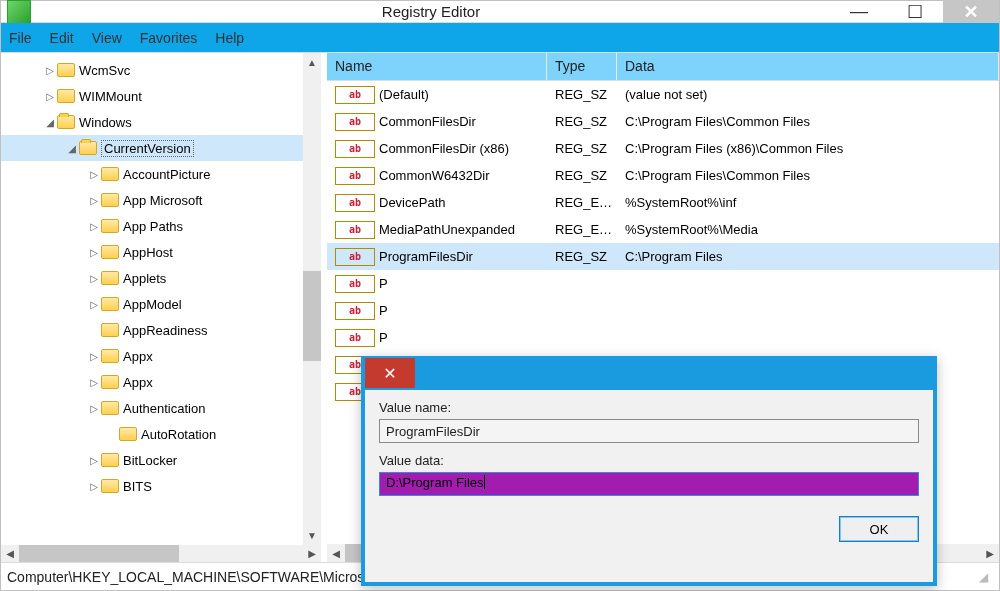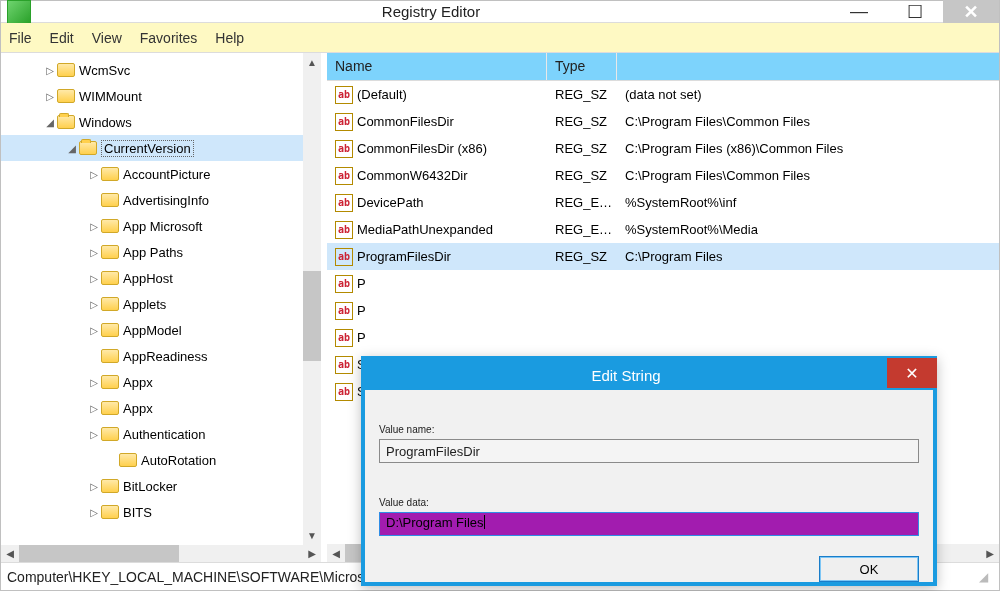--- a/index.html
+++ b/index.html
@@ -4,21 +4,21 @@
 <style>
   * { box-sizing: border-box; }
   body { margin: 0; font-family: "Segoe UI", Tahoma, sans-serif; font-size: 13px; background: #fff; overflow: hidden; }
   .window { width: 1000px; height: 591px; display: flex; flex-direction: column; background: #fff; border: 1px solid #c0c0c0; position: relative; }
   .titlebar { height: 22px; background: #fff; display: flex; align-items: center; border-bottom: 1px solid #dcdcdc; }
   .titlebar-icon { width: 24px; height: 24px; margin-left: 6px; background: linear-gradient(135deg,#6fd46f,#2aa12a); border: 1px solid #2aa12a; }
   .titlebar-title { flex: 1; text-align: center; font-size: 15px; color: #222; }
   .titlebar-btns { display: flex; }
   .titlebar-btn { width: 56px; height: 32px; display: flex; align-items: center; justify-content: center; font-size: 18px; color: #333; }
   .titlebar-btn.close { background: #c6c6c6; color: #fff; font-weight: bold; }
-  .menubar { height: 30px; display: flex; align-items: center; padding: 0 8px; gap: 18px; background: #fef9c3; border-bottom: 1px solid #dcdcdc; color: #333; }
+  .menubar { height: 30px; display: flex; align-items: center; padding: 0 8px; gap: 18px; background: #0ea5e9; border-bottom: 1px solid #dcdcdc; color: #333; }
   .menubar span { cursor: default; font-size: 14px; }
   .workarea { flex: 1; display: flex; position: relative; }
   .tree-pane { width: 320px; background: #fff; position: relative; display:flex; flex-direction:column; }
   .tree-body { flex:1; overflow:hidden; padding: 4px 0; }
   .tree-scroll { width: 18px; background: #f0f0f0; display:flex; flex-direction:column; }
   .scroll-arrow { height: 18px; display:flex; align-items:center; justify-content:center; color:#555; font-size:10px; }
   .scroll-thumb { background:#c6c6c6; width: 100%; }
   .tree-row { display:flex; align-items:center; height: 26px; white-space:nowrap; padding-left:4px; }
   .tw { display:inline-flex; width:14px; justify-content:center; color:#666; font-size:10px; }
   .folder { display:inline-block; width:18px; height:14px; background: linear-gradient(#ffe9a8,#ffd04d); border:1px solid #d1a828; border-radius:2px; margin-right:4px; position:relative; }
@@ -29,42 +29,42 @@
   .list-pane { flex:1; display:flex; flex-direction:column; position:relative; }
   .list-header { height:28px; background:#7dd3fc; display:flex; border-bottom:1px solid #dcdcdc; font-size:14px; color:#222; }
   .list-header div { padding:5px 8px; border-right:1px solid #e8e8e8; }
   .col-name { width:220px; }
   .col-type { width:70px; }
   .col-data { flex:1; }
   .list-body { flex:1; overflow:hidden; }
   .list-row { display:flex; align-items:center; height:27px; }
   .list-row.sel { background:#cfe7fb; }
   .list-row.sel::before { content:""; position:absolute; }
-  .val-icon { width:18px; height:18px; margin:0 4px 0 8px; border:1px solid #b38a00; background:#fff; display:inline-flex; align-items:center; justify-content:center; font-size:10px; font-weight:bold; color:#c23; font-family:Consolas,monospace; }
+  .val-icon { width:40px; height:18px; margin:0 4px 0 8px; border:1px solid #b38a00; background:#fff; display:inline-flex; align-items:center; justify-content:center; font-size:10px; font-weight:bold; color:#c23; font-family:Consolas,monospace; }
   .list-row .col-name { width:228px; display:flex; align-items:center; }
   .list-row .col-type { width:70px; }
   .list-row .col-data { flex:1; }
   .hscroll { height:18px; background:#f0f0f0; display:flex; }
   .hscroll .track { flex:1; background:#f0f0f0; position:relative; }
   .hscroll .arrow { width:18px; display:flex; align-items:center; justify-content:center; color:#555; font-size:10px; }
   .statusbar { height:28px; border-top:1px solid #dcdcdc; display:flex; align-items:center; padding:0 6px; font-size:14px; color:#222; }
   .grip { margin-left:auto; width:14px; height:14px; color:#bbb; font-size:12px; }
   
   .dialog { position:absolute; left:360px; top:303px; width:576px; height:230px; border:4px solid #1a9be0; background:#f1f1f1; box-shadow: 0 3px 12px rgba(0,0,0,.25); }
   .dialog-title { height:30px; background:#1a9be0; color:#fff; display:flex; align-items:center; }
   .dialog-title span { flex:1; text-align:center; font-size:15px; }
   .dlg-close { width:50px; height:30px; background:#c43a2f; color:#fff; display:flex; align-items:center; justify-content:center; font-size:16px; margin-top:-4px; margin-right:-4px; }
   .dialog-body { padding:10px 14px; }
-  .field-label { font-size:10px; color:#222; margin-bottom:4px;margin-top:24px; }
+  .field-label { font-size:13px; color:#222; margin-bottom:4px; }
   .textbox { width:100%; height:24px; border:1px solid #8a8a8a; padding:2px 6px; background:#a21caf; font-size:13px; font-family:inherit; margin-bottom:10px; }
   .textbox.ro { background:#f4f4f4; color:#222; }
   .textbox.active { border:1px solid #2f8de6; }
   .caret::after { content:""; display:inline-block; width:1px; height:14px; background:#000; vertical-align:-2px; margin-left:0; }
   .dialog-buttons { display:flex; justify-content:flex-end; gap:8px; padding:0 14px; }
-  .btn { width:100px; height:26px; border:1px solid #9c9c9c; background:#efefef; display:flex; align-items:center; justify-content:center; font-size:13px; }
+  .btn { width:80px; height:26px; border:1px solid #9c9c9c; background:#efefef; display:flex; align-items:center; justify-content:center; font-size:13px; }
   .btn.default { border:1px solid #1a7dc9; box-shadow: inset 0 0 0 1px #7ec6f5; }
   .tree-with-scroll { display:flex; height:100%; }
 </style>
 </head>
 <body>
 
 <div class="window">
 
   <div class="titlebar">
     <div class="titlebar-icon"></div>
@@ -107,25 +107,20 @@
               <span class="tw">◢</span>
               <span class="folder open"></span>
               <span class="label">CurrentVersion</span>
             </div>
             <div class="tree-row" style="padding-left: 86px;">
               <span class="tw">▷</span>
               <span class="folder"></span>
               <span class="label">AccountPicture</span>
             </div>
             <div class="tree-row" style="padding-left: 86px;">
-              <span class="tw"></span>
-              <span class="folder"></span>
-              <span class="label">AdvertisingInfo</span>
-            </div>
-            <div class="tree-row" style="padding-left: 86px;">
               <span class="tw">▷</span>
               <span class="folder"></span>
               <span class="label">App Microsoft</span>
             </div>
             <div class="tree-row" style="padding-left: 86px;">
               <span class="tw">▷</span>
               <span class="folder"></span>
               <span class="label">App Paths</span>
             </div>
             <div class="tree-row" style="padding-left: 86px;">
@@ -195,29 +190,30 @@
         <div class="arrow">▶</div>
       </div>
     </div>
 
     <div class="splitter"></div>
 
     <div class="list-pane">
       <div class="list-header">
         <div class="col-name">Name</div>
         <div class="col-type">Type</div>
+        <div class="col-data">Data</div>
       </div>
       <div class="list-body" id="list-body">
           <div class="list-row">
             <div class="col-name">
               <span class="val-icon">ab</span>
               <span>(Default)</span>
             </div>
             <div class="col-type">REG_SZ</div>
-            <div class="col-data">(data not set)</div>
+            <div class="col-data">(value not set)</div>
           </div>
           <div class="list-row">
             <div class="col-name">
               <span class="val-icon">ab</span>
               <span>CommonFilesDir</span>
             </div>
             <div class="col-type">REG_SZ</div>
             <div class="col-data">C:\Program Files\Common Files</div>
           </div>
           <div class="list-row">
@@ -305,21 +301,20 @@
         <div class="arrow">◀</div>
         <div class="track">
             <div class="scroll-thumb" style="position:absolute; left:0; width:300px; top:0; bottom:0;"></div>
           </div>
         <div class="arrow">▶</div>
       </div>
     </div>
 
     <div class="dialog">
       <div class="dialog-title">
-        <span>Edit String</span>
         <div class="dlg-close">✕</div>
       </div>
       <div class="dialog-body">
         <div class="field-label">Value name:</div>
         <input class="textbox ro" readonly="" value="ProgramFilesDir" style="">
         <div class="field-label">Value data:</div>
         <div class="textbox active caret"><span>D:\Program Files</span></div>
       </div>
       <div class="dialog-buttons">
         <div class="btn default">OK</div>

